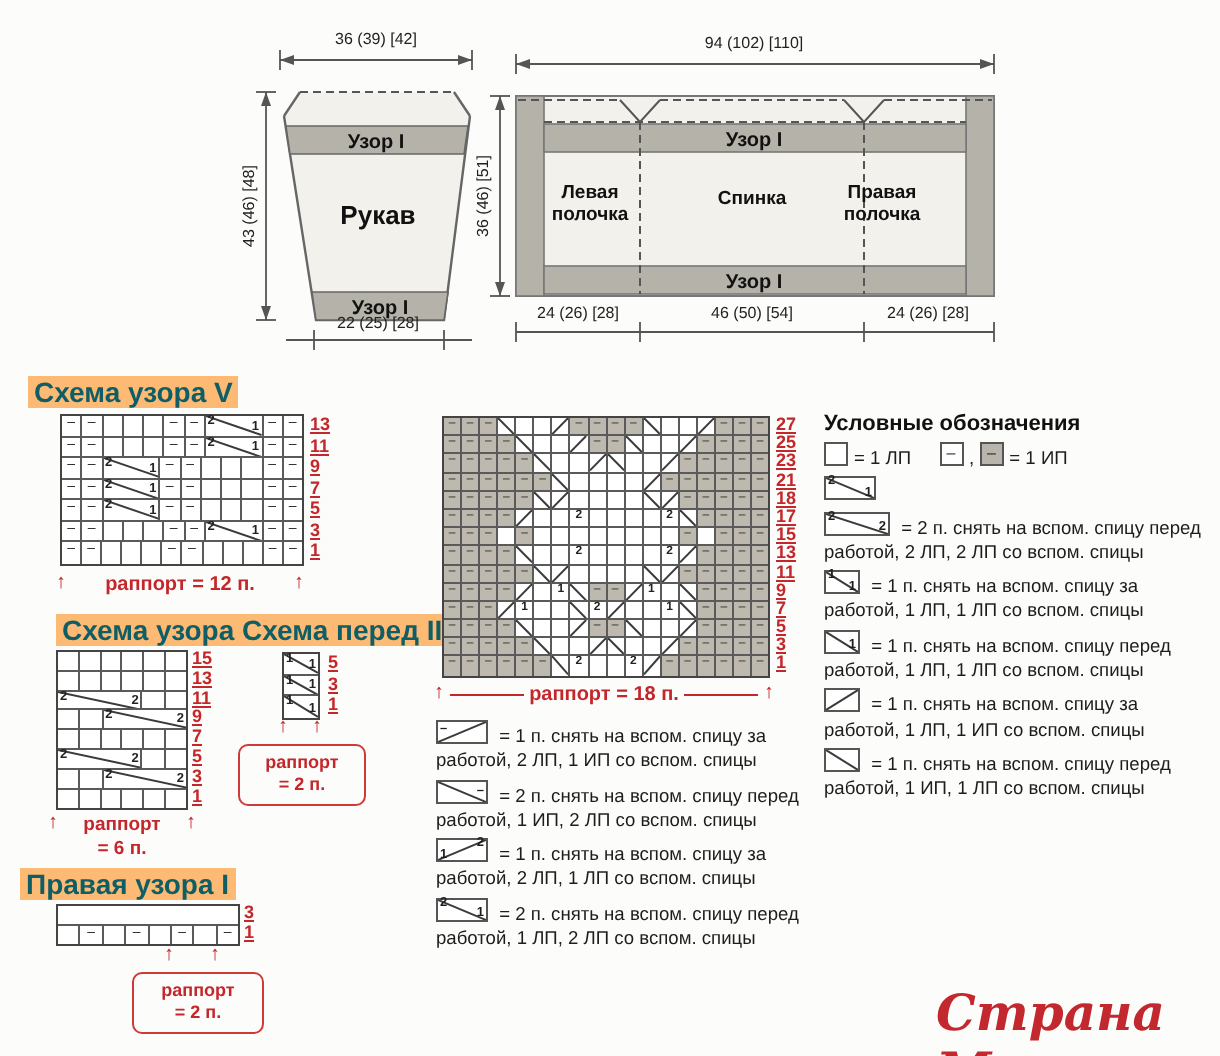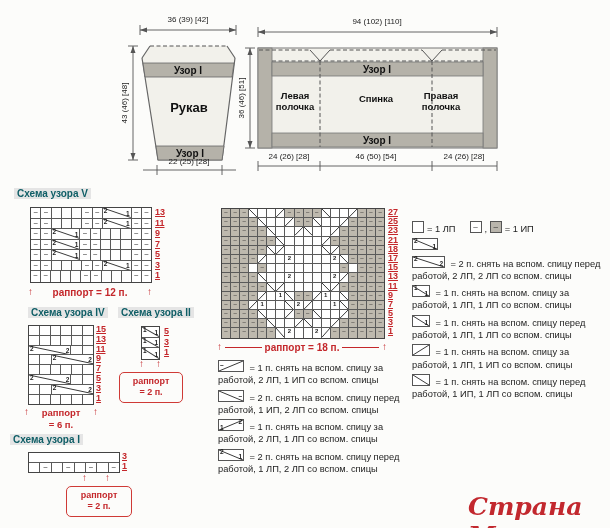--- a/index.html
+++ b/index.html
@@ -6,22 +6,22 @@
   #page{position:relative;width:610px;height:528px;background:#fcfcfa;overflow:hidden;
         font-family:"Liberation Sans",sans-serif;color:#222;}
   svg text{font-family:"Liberation Sans",sans-serif;}
   .band{font-size:10px;font-weight:bold;fill:#111;text-anchor:middle;}
   .big{font-size:13px;font-weight:bold;fill:#111;text-anchor:middle;}
   .sec{font-size:9.5px;font-weight:bold;fill:#111;text-anchor:middle;}
   .dlab{font-size:8px;fill:#222;text-anchor:middle;}
   .dim{stroke:#555;stroke-width:0.9;}
   .dsh{stroke:#555;stroke-width:1;stroke-dasharray:4 2.5;fill:none;}
 
-  .ctitle{position:absolute;font-weight:bold;font-size:10px;color:#0f5e66;
-          background:#e5e5e5;padding:0 3px;white-space:nowrap;}
+  .ctitle{position:absolute;font-weight:bold;font-size:14px;color:#0f5e66;
+          background:#fdba74;padding:0 3px;white-space:nowrap;}
   .grid{position:absolute;background:#fff;border:1px solid #444;box-sizing:content-box;}
   .crow{display:flex;height:var(--rh);}
   .cc{flex:1 1 0;min-width:0;position:relative;box-sizing:border-box;
       border-right:1px solid #5a5a5a;border-bottom:1px solid #5a5a5a;
       font-size:7px;line-height:calc(var(--rh) - 2px);text-align:center;color:#222;}
   .crow .cc:last-child{border-right:none;}
   .grid .crow:last-child .cc{border-bottom:none;}
   .cc.sh{background:#beb9ae;}
   .cc svg{position:absolute;inset:0;width:100%;height:100%;display:block;}
   .cc .na{position:absolute;top:-1px;left:1px;font-size:6.5px;font-weight:bold;line-height:1.2;}
@@ -365,21 +365,21 @@
       <div>3</div>
       <div>1</div>
     </div>
   <div class="rap" style="left:24px;top:407px;width:74px">
     <span class="rarr">↑</span>
     <span class="rtext2"><span>раппорт</span><br><span>= 6 п.</span></span>
     <span class="rarr">↑</span>
   </div>
 
   
-  <div class="ctitle" style="left:118px;top:307px">Схема узора II</div>
+  <div class="ctitle" style="left:118px;top:307px">Схема перед II</div>
   <div class="grid" style="left:141px;top:326px;width:17px;--rh:10.5px">
       <div class="crow">
         <div class="cc cable" style="flex-grow: 2;">
           <svg viewBox="0 0 10 10" preserveAspectRatio="none">
             <line x1="0" y1="0" x2="10" y2="10" stroke="#3b3b3b" stroke-width="1" vector-effect="non-scaling-stroke"></line>
           </svg>
           <span class="na">1</span>
           <span class="nb">1</span>
         </div>
       </div>
@@ -410,21 +410,21 @@
   <div class="arrowrow" style="left:139px;top:359px;width:22px">
     <span class="rarr">↑</span>
     <span class="rarr">↑</span>
   </div>
   <div class="rbox" style="left:119px;top:372px;width:58px">
     <div>раппорт</div>
     <div>= 2 п.</div>
   </div>
 
   
-  <div class="ctitle" style="left:10px;top:434px">Схема узора I</div>
+  <div class="ctitle" style="left:10px;top:434px">Правая узора I</div>
   <div class="grid" style="left:28px;top:452px;width:90px;--rh:9.5px">
       <div class="crow">
         <div class="cc" style="flex-grow: 8;"></div>
       </div>
       <div class="crow">
         <div class="cc"></div>
         <div class="cc">–</div>
         <div class="cc"></div>
         <div class="cc">–</div>
         <div class="cc"></div>
@@ -923,20 +923,21 @@
     </div>
   <div class="rap" style="left:217px;top:342px;width:170px">
     <span class="rarr">↑</span>
     <span class="tail"></span>
     <span class="rtext">раппорт = 18 п.</span>
     <span class="tail"></span>
     <span class="rarr">↑</span>
   </div>
 
   
+  <div class="ltitle" style="left:412px;top:206px">Условные обозначения</div>
   <div class="lcol" style="left:412px;top:221px;width:196px">
       <div class="litem"><span class="lsym w1"></span><span class="ltext">= 1 ЛП  </span><span class="lsym w1"><span class="dc">–</span></span>, <span class="lsym w1 gray"><span class="dc">–</span></span><span class="ltext">= 1 ИП</span></div>
       <div class="litem"><span class="lsym w3 slope-down"><svg viewBox="0 0 10 10" preserveAspectRatio="none">
             <line x1="0" y1="0" x2="10" y2="10" stroke="#3b3b3b" stroke-width="1" vector-effect="non-scaling-stroke"></line>
           </svg><span class="na">2</span><span class="nb">1</span></span></div>
       <div class="litem"><span class="lsym w4 slope-down"><svg viewBox="0 0 10 10" preserveAspectRatio="none">
             <line x1="0" y1="0" x2="10" y2="10" stroke="#3b3b3b" stroke-width="1" vector-effect="non-scaling-stroke"></line>
           </svg><span class="na">2</span><span class="nb">2</span></span><span class="ltext"> = 2 п. снять на вспом. спицу перед работой, 2 ЛП, 2 ЛП со вспом. спицы</span></div>
       <div class="litem"><span class="lsym w2 slope-down"><svg viewBox="0 0 10 10" preserveAspectRatio="none">
             <line x1="0" y1="0" x2="10" y2="10" stroke="#3b3b3b" stroke-width="1" vector-effect="non-scaling-stroke"></line>

